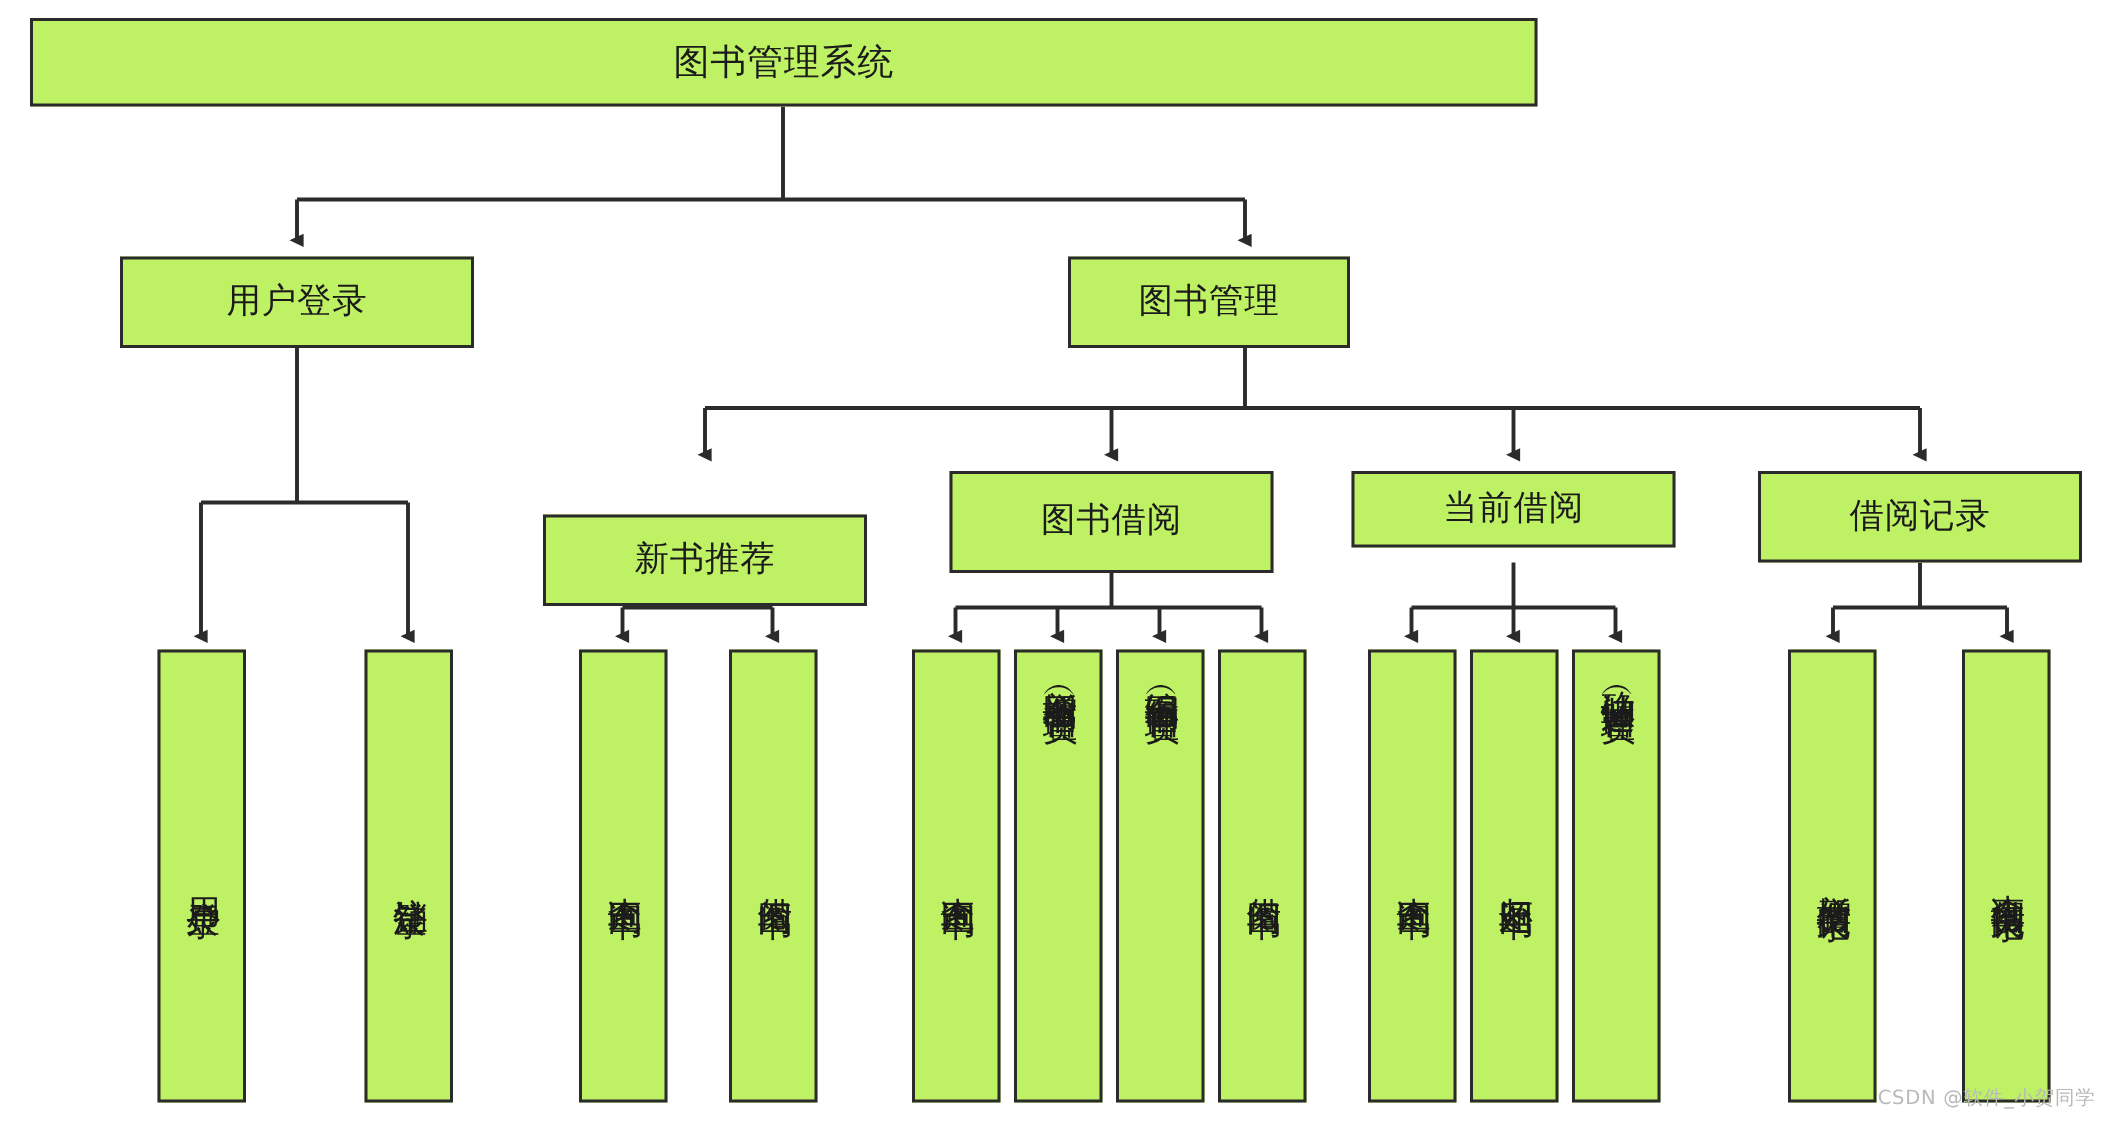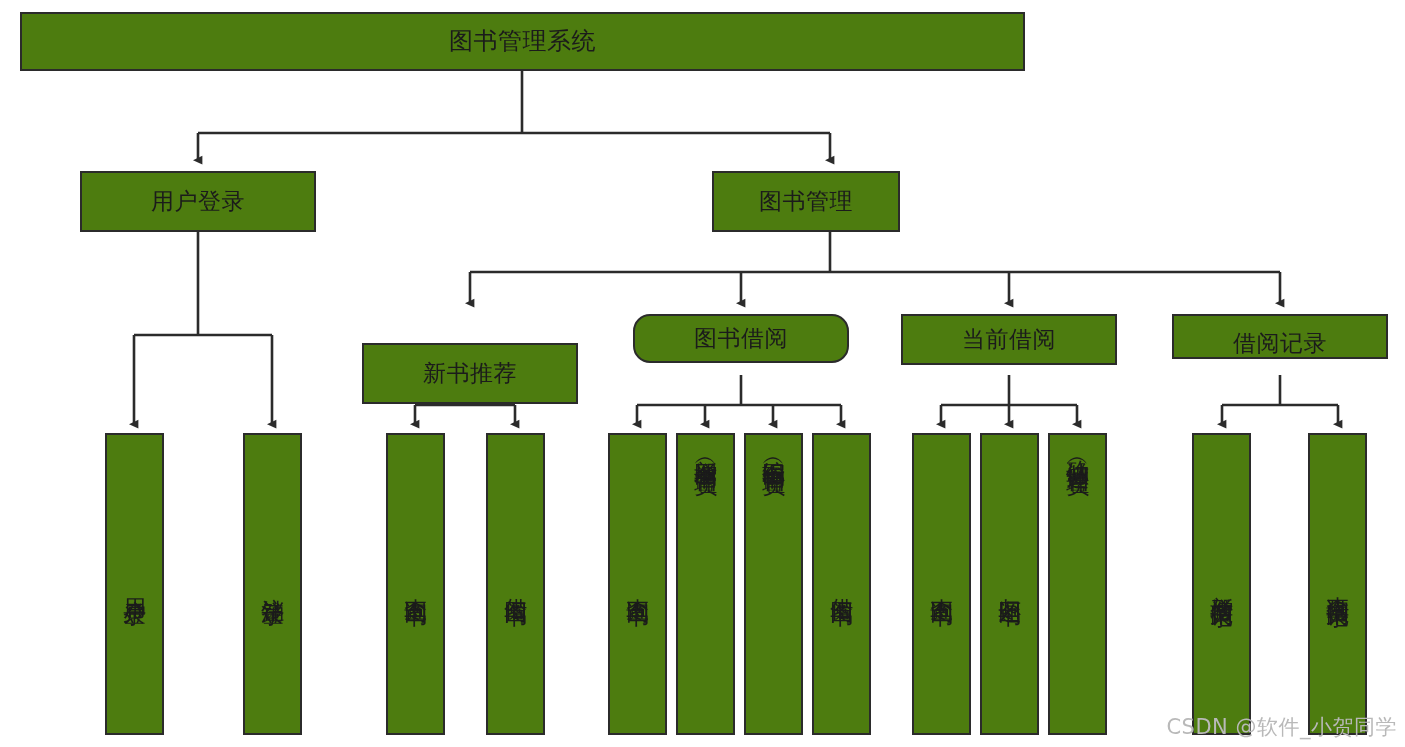--- a/index.html
+++ b/index.html
@@ -17,21 +17,21 @@
   }
   #edge-layer{
     position:absolute;
     left:0;top:0;
     width:1405px;height:747px;
     pointer-events:none;
   }
   .node{
     position:absolute;
     box-sizing:border-box;
-    background:#4d7c0f;
+    background:#bef264;
     border:2px solid #2b2b2b;
     display:flex;
     align-items:center;
     justify-content:center;
     text-align:center;
     z-index:2;
   }
   .node .node-label{
     display:block;
     line-height:1.18;
@@ -60,21 +60,21 @@
   }
   
   .node.vert.centered{
     align-items:center;
     padding-top:0;
   }
   #watermark{
     position:absolute;
     right:8px;
     bottom:6px;
-    font-size:21px;
+    font-size:13px;
     color:#b9b9b9;
     z-index:5;
     white-space:nowrap;
     letter-spacing:0.5px;
     text-align:right;
   }
 </style>
 </head>
 <body>
 
@@ -139,29 +139,29 @@
   </div>
 
   <div class="node horiz" style="left:712px;top:171px;width:188px;height:61px;">
     <span class="node-label">图书管理</span>
   </div>
 
   <div class="node horiz" style="left:362px;top:313px;width:216px;height:61px;margin-top:30px;">
     <span class="node-label">新书推荐</span>
   </div>
 
-  <div class="node horiz" style="left:633px;top:314px;width:216px;height:49px;border-radius:17px;">
+  <div class="node horiz" style="left:633px;top:314px;width:216px;height:68px;">
     <span class="node-label">图书借阅</span>
   </div>
 
   <div class="node horiz" style="left:901px;top:314px;width:216px;height:51px;">
     <span class="node-label">当前借阅</span>
   </div>
 
-  <div class="node horiz" style="left:1172px;top:314px;width:216px;height:45px;align-items:flex-end;">
+  <div class="node horiz" style="left:1172px;top:314px;width:216px;height:61px;">
     <span class="node-label">借阅记录</span>
   </div>
 
   <div class="node vert centered" style="left:105px;top:433px;width:59px;height:302px;">
     <span class="node-label">用户登录</span>
   </div>
 
   <div class="node vert centered" style="left:243px;top:433px;width:59px;height:302px;">
     <span class="node-label">注销登录</span>
   </div>

